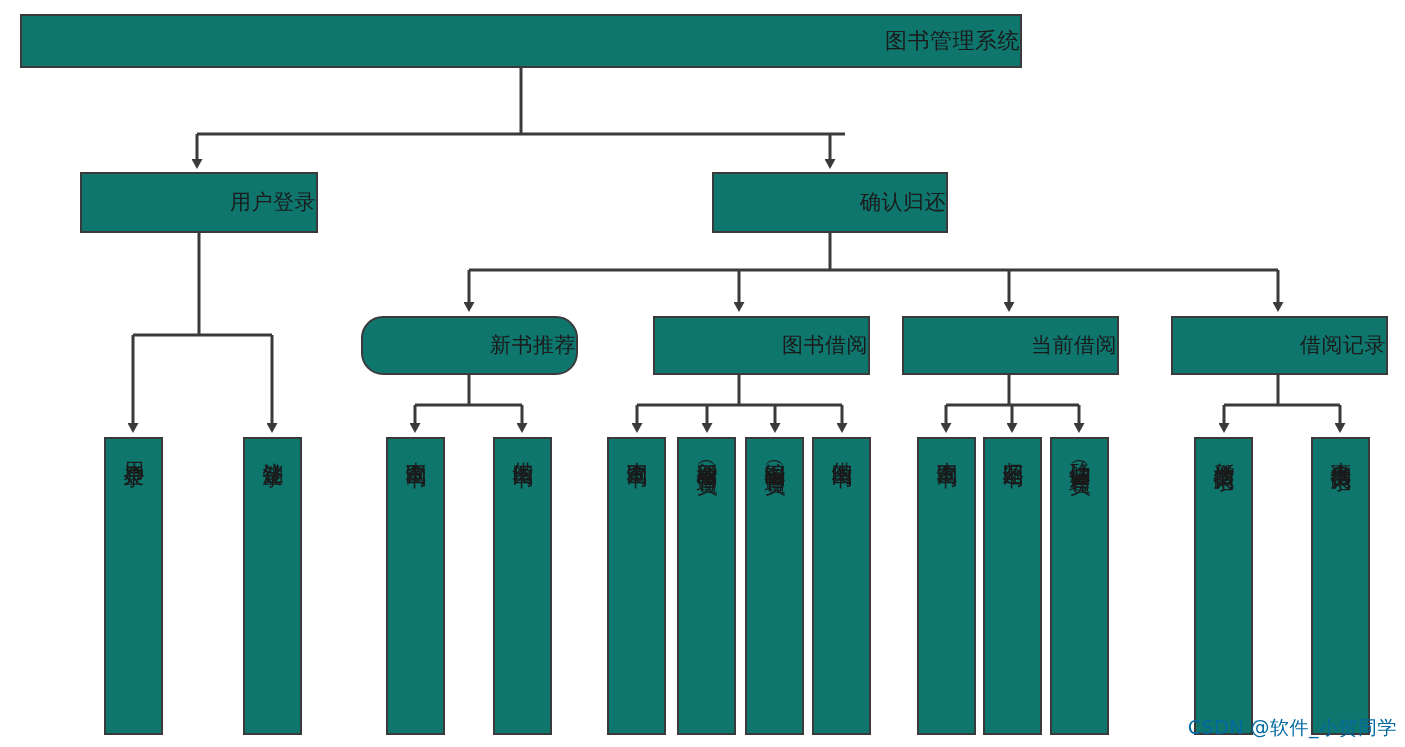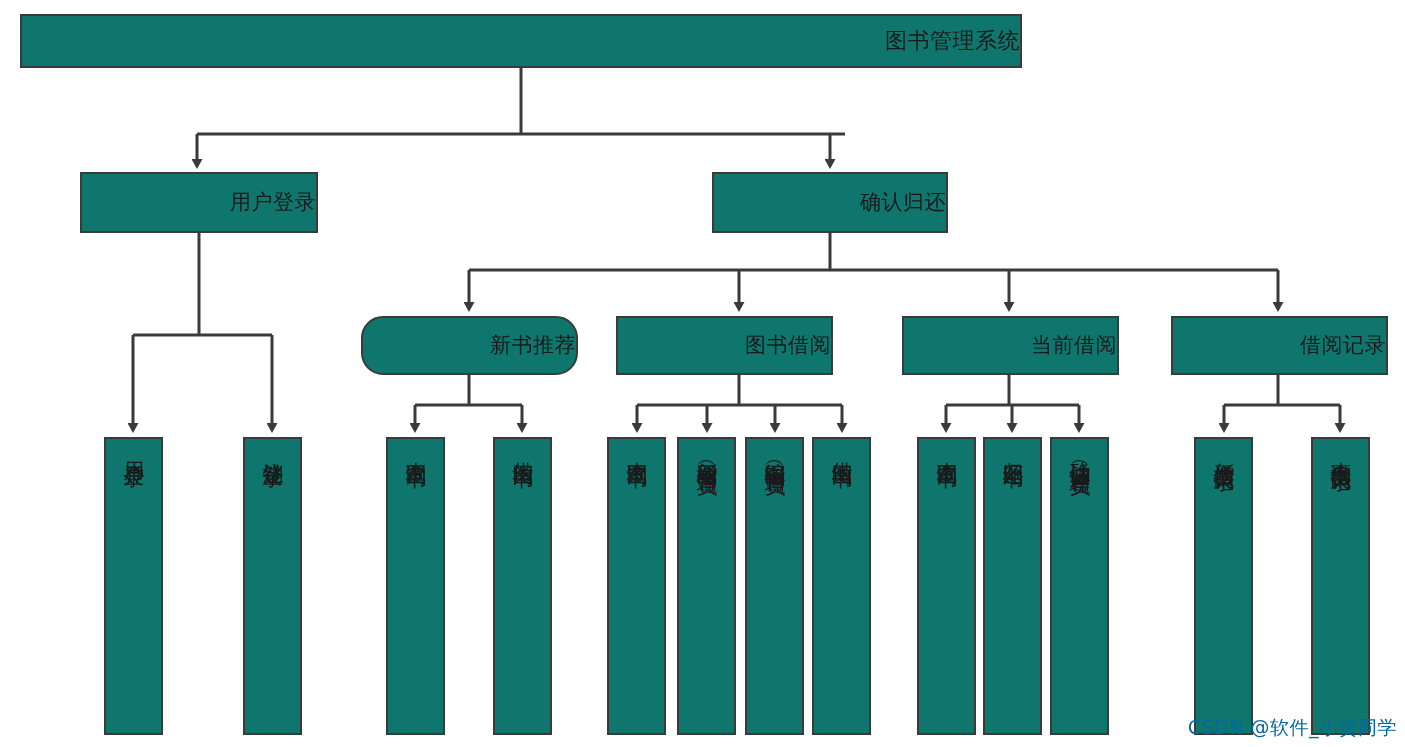--- a/index.html
+++ b/index.html
@@ -136,21 +136,21 @@
   <div class="node horiz" style="left:80px; top:172px; width:238px; height:61px;">
     <span class="label">用户登录</span>
   </div>
   <div class="node horiz" style="left:712px; top:172px; width:236px; height:61px;">
     <span class="label">确认归还</span>
   </div>
 
   <div class="node horiz" style="left:361px; top:316px; width:217px; height:59px;border-radius:22px;">
     <span class="label">新书推荐</span>
   </div>
-  <div class="node horiz" style="left:616px; top:316px; width:217px; height:59px;">
+  <div class="node horiz" style="left:653px; top:316px; width:217px; height:59px;">
     <span class="label">图书借阅</span>
   </div>
   <div class="node horiz" style="left:1171px; top:316px; width:217px; height:59px;">
     <span class="label">借阅记录</span>
   </div>
   <div class="node horiz" style="left:902px; top:316px; width:217px; height:59px;">
     <span class="label">当前借阅</span>
   </div>
 
   <div class="node vert" style="left:104px; top:437px; width:59px; height:298px;">

